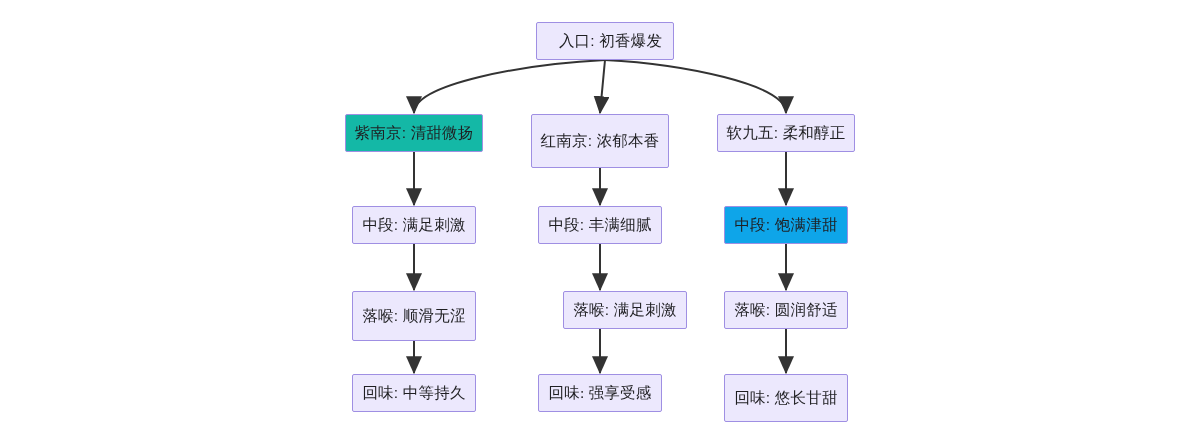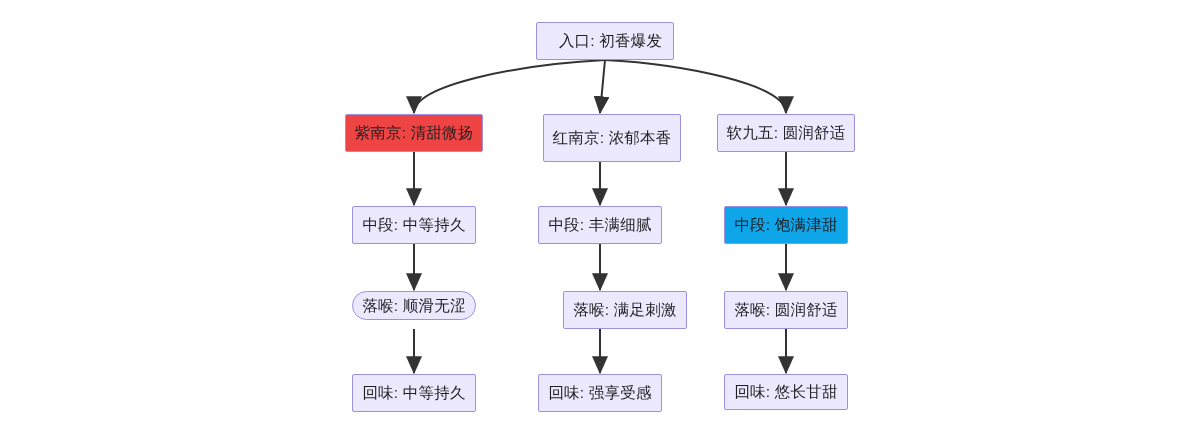--- a/index.html
+++ b/index.html
@@ -72,51 +72,51 @@
         <path d="M 414 329 L 414 373" fill="none" stroke="#333333" stroke-width="2" marker-end="url(#arrowhead)"></path>
         <path d="M 600 329 L 600 373" fill="none" stroke="#333333" stroke-width="2" marker-end="url(#arrowhead)"></path>
         <path d="M 786 329 L 786 373" fill="none" stroke="#333333" stroke-width="2" marker-end="url(#arrowhead)"></path>
       </g>
   </svg>
 
   <div id="nodes">
       <div class="node" style="left: 536px; top: 22px; width: 138px; height: 38px; background: rgb(236, 232, 253); border-color: rgb(159, 143, 227); color: rgb(31, 31, 34); padding-left: 11px;">
         <span class="node-label">入口: 初香爆发</span>
       </div>
-      <div class="node" style="left: 345px; top: 114px; width: 138px; height: 38px; background: #ef4444; border-color: rgb(159, 143, 227); color: rgb(31, 31, 34);">
+      <div class="node" style="left: 345px; top: 114px; width: 138px; height: 38px; background: #14b8a6; border-color: rgb(159, 143, 227); color: rgb(31, 31, 34);">
         <span class="node-label">紫南京: 清甜微扬</span>
       </div>
-      <div class="node" style="left: 531px; top: 114px; width: 138px; height: 48px; background: rgb(236, 232, 253); border-color: rgb(159, 143, 227); color: rgb(31, 31, 34); margin-left: 12px;">
+      <div class="node" style="left: 531px; top: 114px; width: 138px; height: 54px; background: rgb(236, 232, 253); border-color: rgb(159, 143, 227); color: rgb(31, 31, 34);">
         <span class="node-label">红南京: 浓郁本香</span>
       </div>
       <div class="node" style="left: 717px; top: 114px; width: 138px; height: 38px; background: rgb(236, 232, 253); border-color: rgb(159, 143, 227); color: rgb(31, 31, 34);">
-        <span class="node-label">软九五: 圆润舒适</span>
+        <span class="node-label">软九五: 柔和醇正</span>
       </div>
       <div class="node" style="left: 352px; top: 206px; width: 124px; height: 38px; background: rgb(236, 232, 253); border-color: rgb(159, 143, 227); color: rgb(31, 31, 34);">
-        <span class="node-label">中段: 中等持久</span>
+        <span class="node-label">中段: 满足刺激</span>
       </div>
       <div class="node" style="left: 538px; top: 206px; width: 124px; height: 38px; background: rgb(236, 232, 253); border-color: rgb(159, 143, 227); color: rgb(31, 31, 34);">
         <span class="node-label">中段: 丰满细腻</span>
       </div>
       <div class="node" style="left: 724px; top: 206px; width: 124px; height: 38px; background: #0ea5e9; border-color: rgb(159, 143, 227); color: rgb(31, 31, 34);">
         <span class="node-label">中段: 饱满津甜</span>
       </div>
-      <div class="node" style="left: 352px; top: 291px; width: 124px; height: 29px; background: rgb(236, 232, 253); border-color: rgb(159, 143, 227); color: rgb(31, 31, 34); border-radius: 16px;">
+      <div class="node" style="left: 352px; top: 291px; width: 124px; height: 50px; background: rgb(236, 232, 253); border-color: rgb(159, 143, 227); color: rgb(31, 31, 34);">
         <span class="node-label">落喉: 顺滑无涩</span>
       </div>
       <div class="node" style="left: 538px; top: 291px; width: 124px; height: 38px; background: rgb(236, 232, 253); border-color: rgb(159, 143, 227); color: rgb(31, 31, 34); margin-left: 25px;">
         <span class="node-label">落喉: 满足刺激</span>
       </div>
       <div class="node" style="left: 724px; top: 291px; width: 124px; height: 38px; background: rgb(236, 232, 253); border-color: rgb(159, 143, 227); color: rgb(31, 31, 34);">
         <span class="node-label">落喉: 圆润舒适</span>
       </div>
       <div class="node" style="left: 352px; top: 374px; width: 124px; height: 38px; background: rgb(236, 232, 253); border-color: rgb(159, 143, 227); color: rgb(31, 31, 34);">
         <span class="node-label">回味: 中等持久</span>
       </div>
-      <div class="node" style="left: 538px; top: 374px; width: 124px; height: 38px; background: rgb(236, 232, 253); border-color: rgb(159, 143, 227); color: rgb(31, 31, 34);">
+      <div class="node" style="left: 538px; top: 374px; width: 124px; height: 38px; background: rgb(236, 232, 253); border-color: rgb(159, 143, 227); color: rgb(31, 31, 34); font-family: Liberation Serif, serif;">
         <span class="node-label">回味: 强享受感</span>
       </div>
-      <div class="node" style="left: 724px; top: 374px; width: 124px; height: 36px; background: rgb(236, 232, 253); border-color: rgb(159, 143, 227); color: rgb(31, 31, 34);">
+      <div class="node" style="left: 724px; top: 374px; width: 124px; height: 48px; background: rgb(236, 232, 253); border-color: rgb(159, 143, 227); color: rgb(31, 31, 34);">
         <span class="node-label">回味: 悠长甘甜</span>
       </div>
     </div>
 
 </div>
 
 </body></html>

